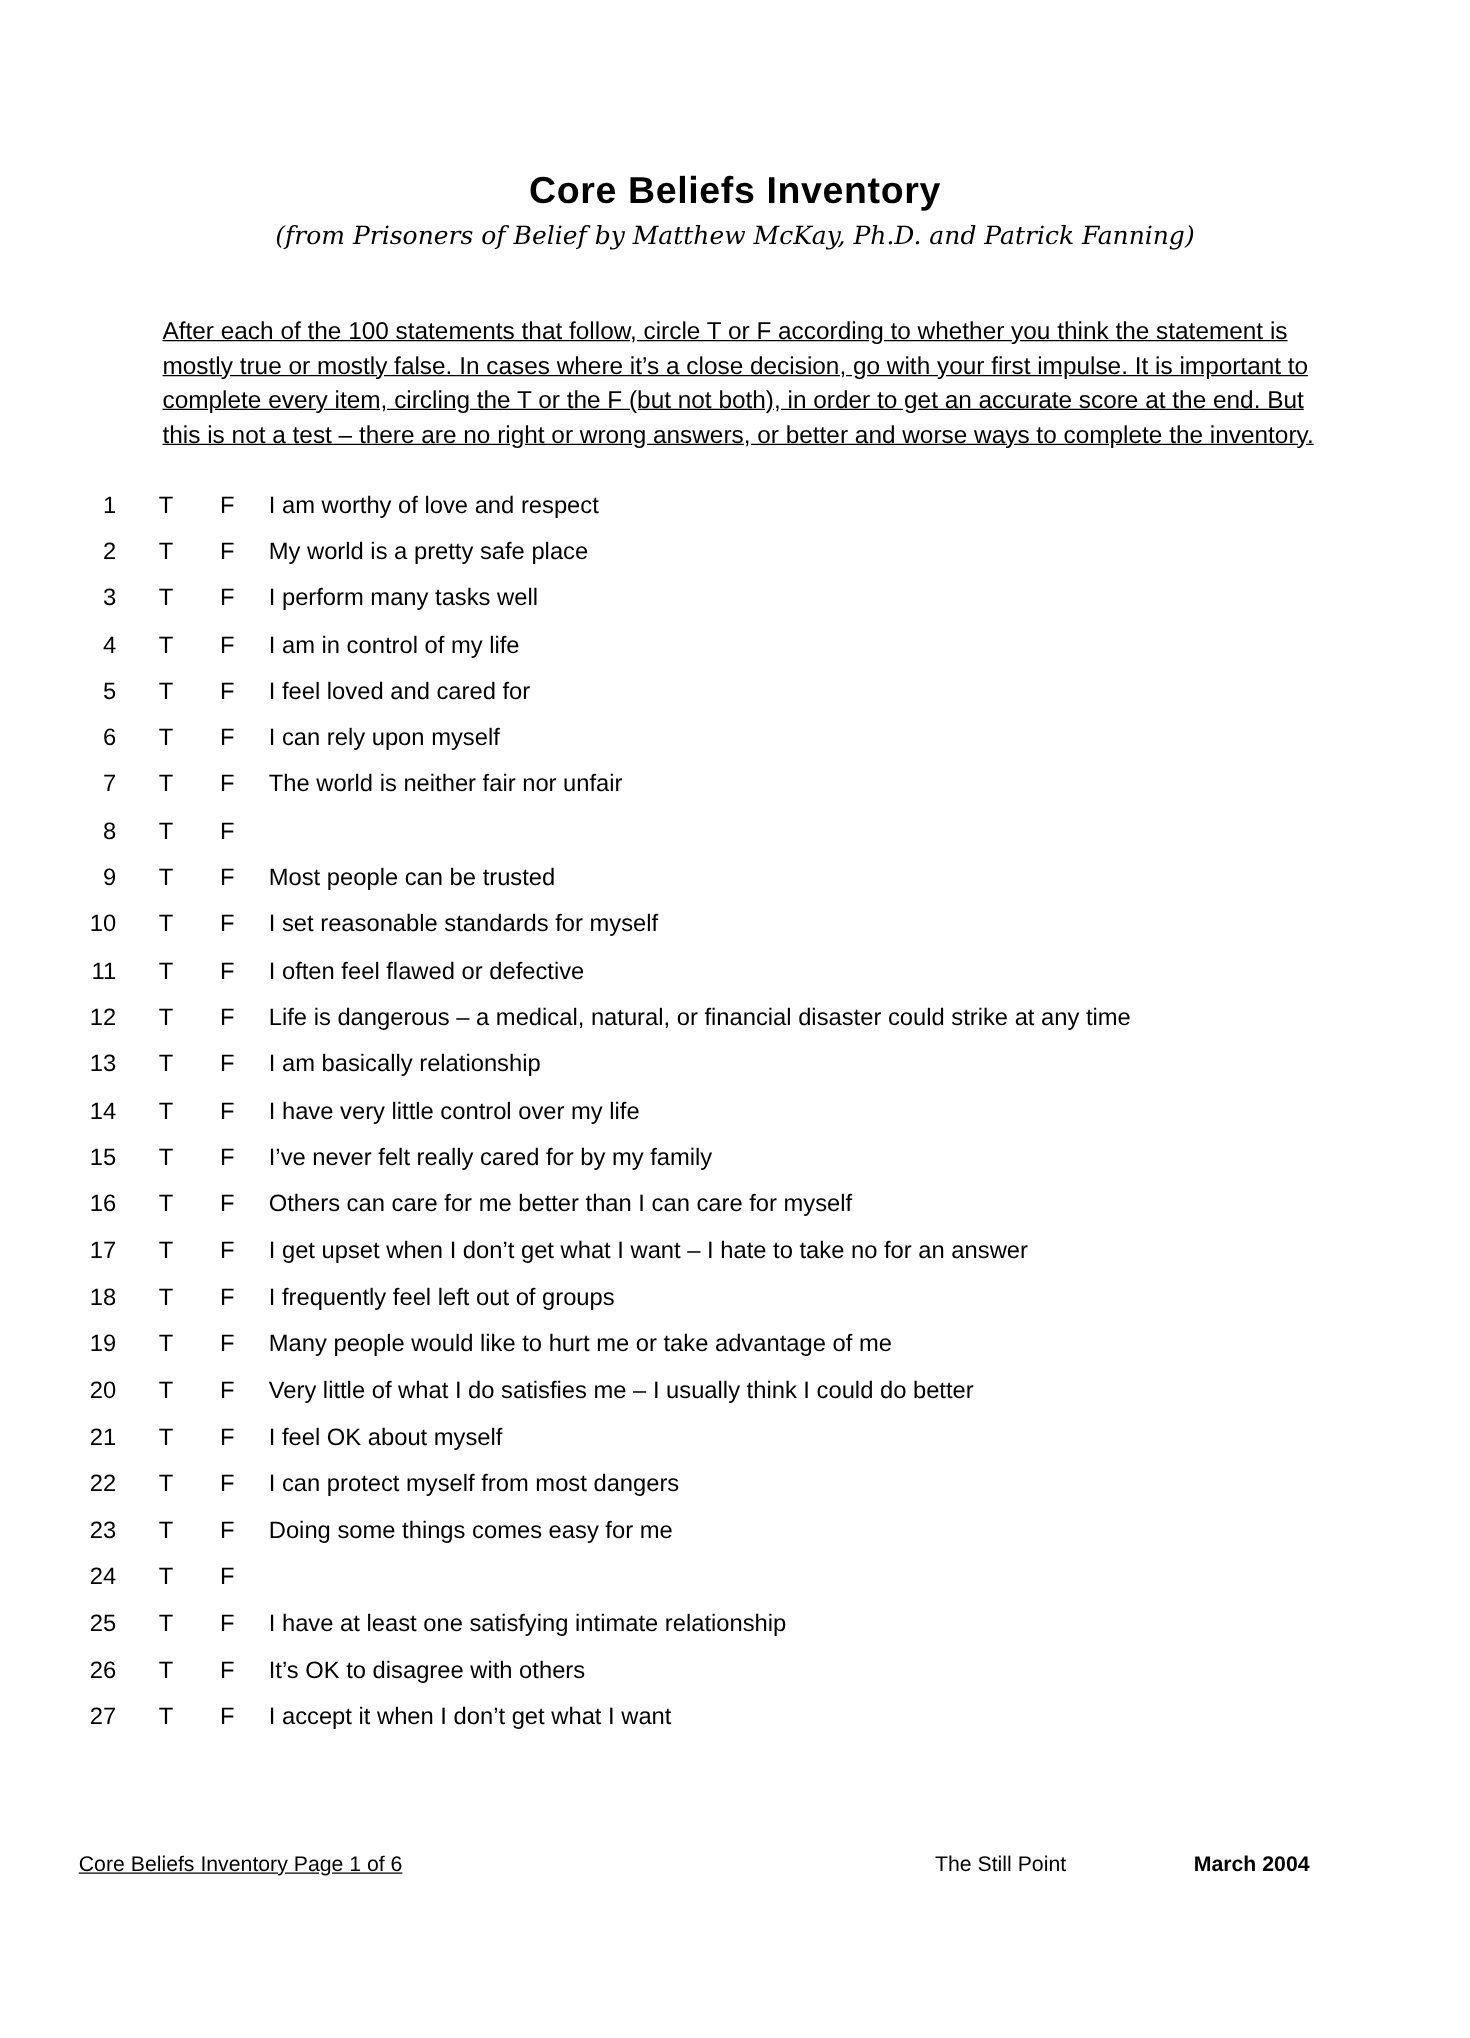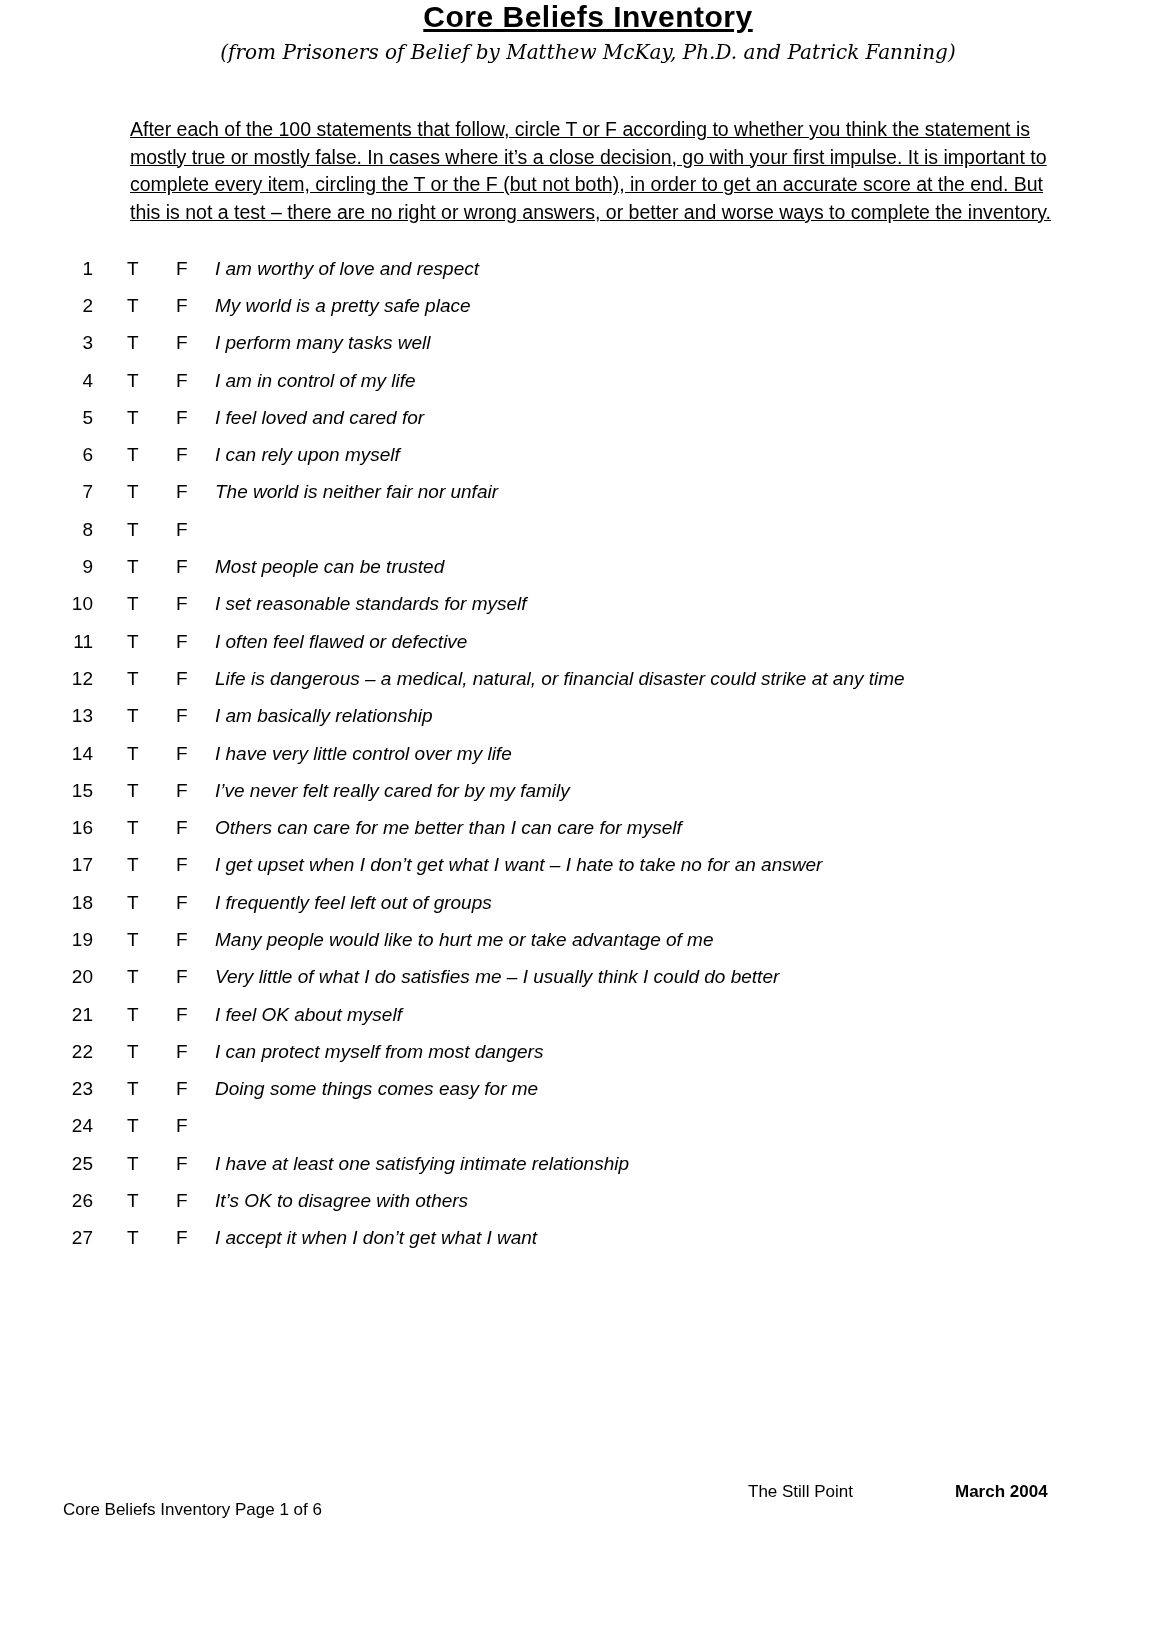--- a/index.html
+++ b/index.html
@@ -15,25 +15,25 @@
     color: #000000;
     overflow: hidden;
   }
   .page {
     position: relative;
     width: 1176px;
     height: 1630px;
   }
   .doc-title {
     margin: 0;
+    padding-top: 136px;
     text-align: center;
     font-size: 30px;
     font-weight: bold;
     letter-spacing: 0.5px;
-    text-decoration: underline;
   }
   .doc-subtitle {
     margin: 6px 0 0 0;
     text-align: center;
     font-family: "DejaVu Serif", serif;
     font-style: italic;
     font-size: 20px;
   }
   .instructions {
     margin: 52px 0 0 130px;
@@ -72,33 +72,33 @@
     top: 50%;
     transform: translateY(-50%);
     cursor: pointer;
   }
   .item-statement {
     position: absolute;
     left: 215px;
     top: 50%;
     transform: translateY(-50%);
     white-space: nowrap;
-    font-style: italic;
   }
   .footer {
     position: absolute;
     top: 1482px;
     left: 0;
     width: 1176px;
     font-size: 17px;
   }
   .footer-left {
     position: absolute;
     left: 63px;
-    top: 18px;
+    top: 0;
+    text-decoration: underline;
   }
   .footer-center {
     position: absolute;
     left: 748px;
     top: 0;
   }
   .footer-right {
     position: absolute;
     left: 955px;
     top: 0;

